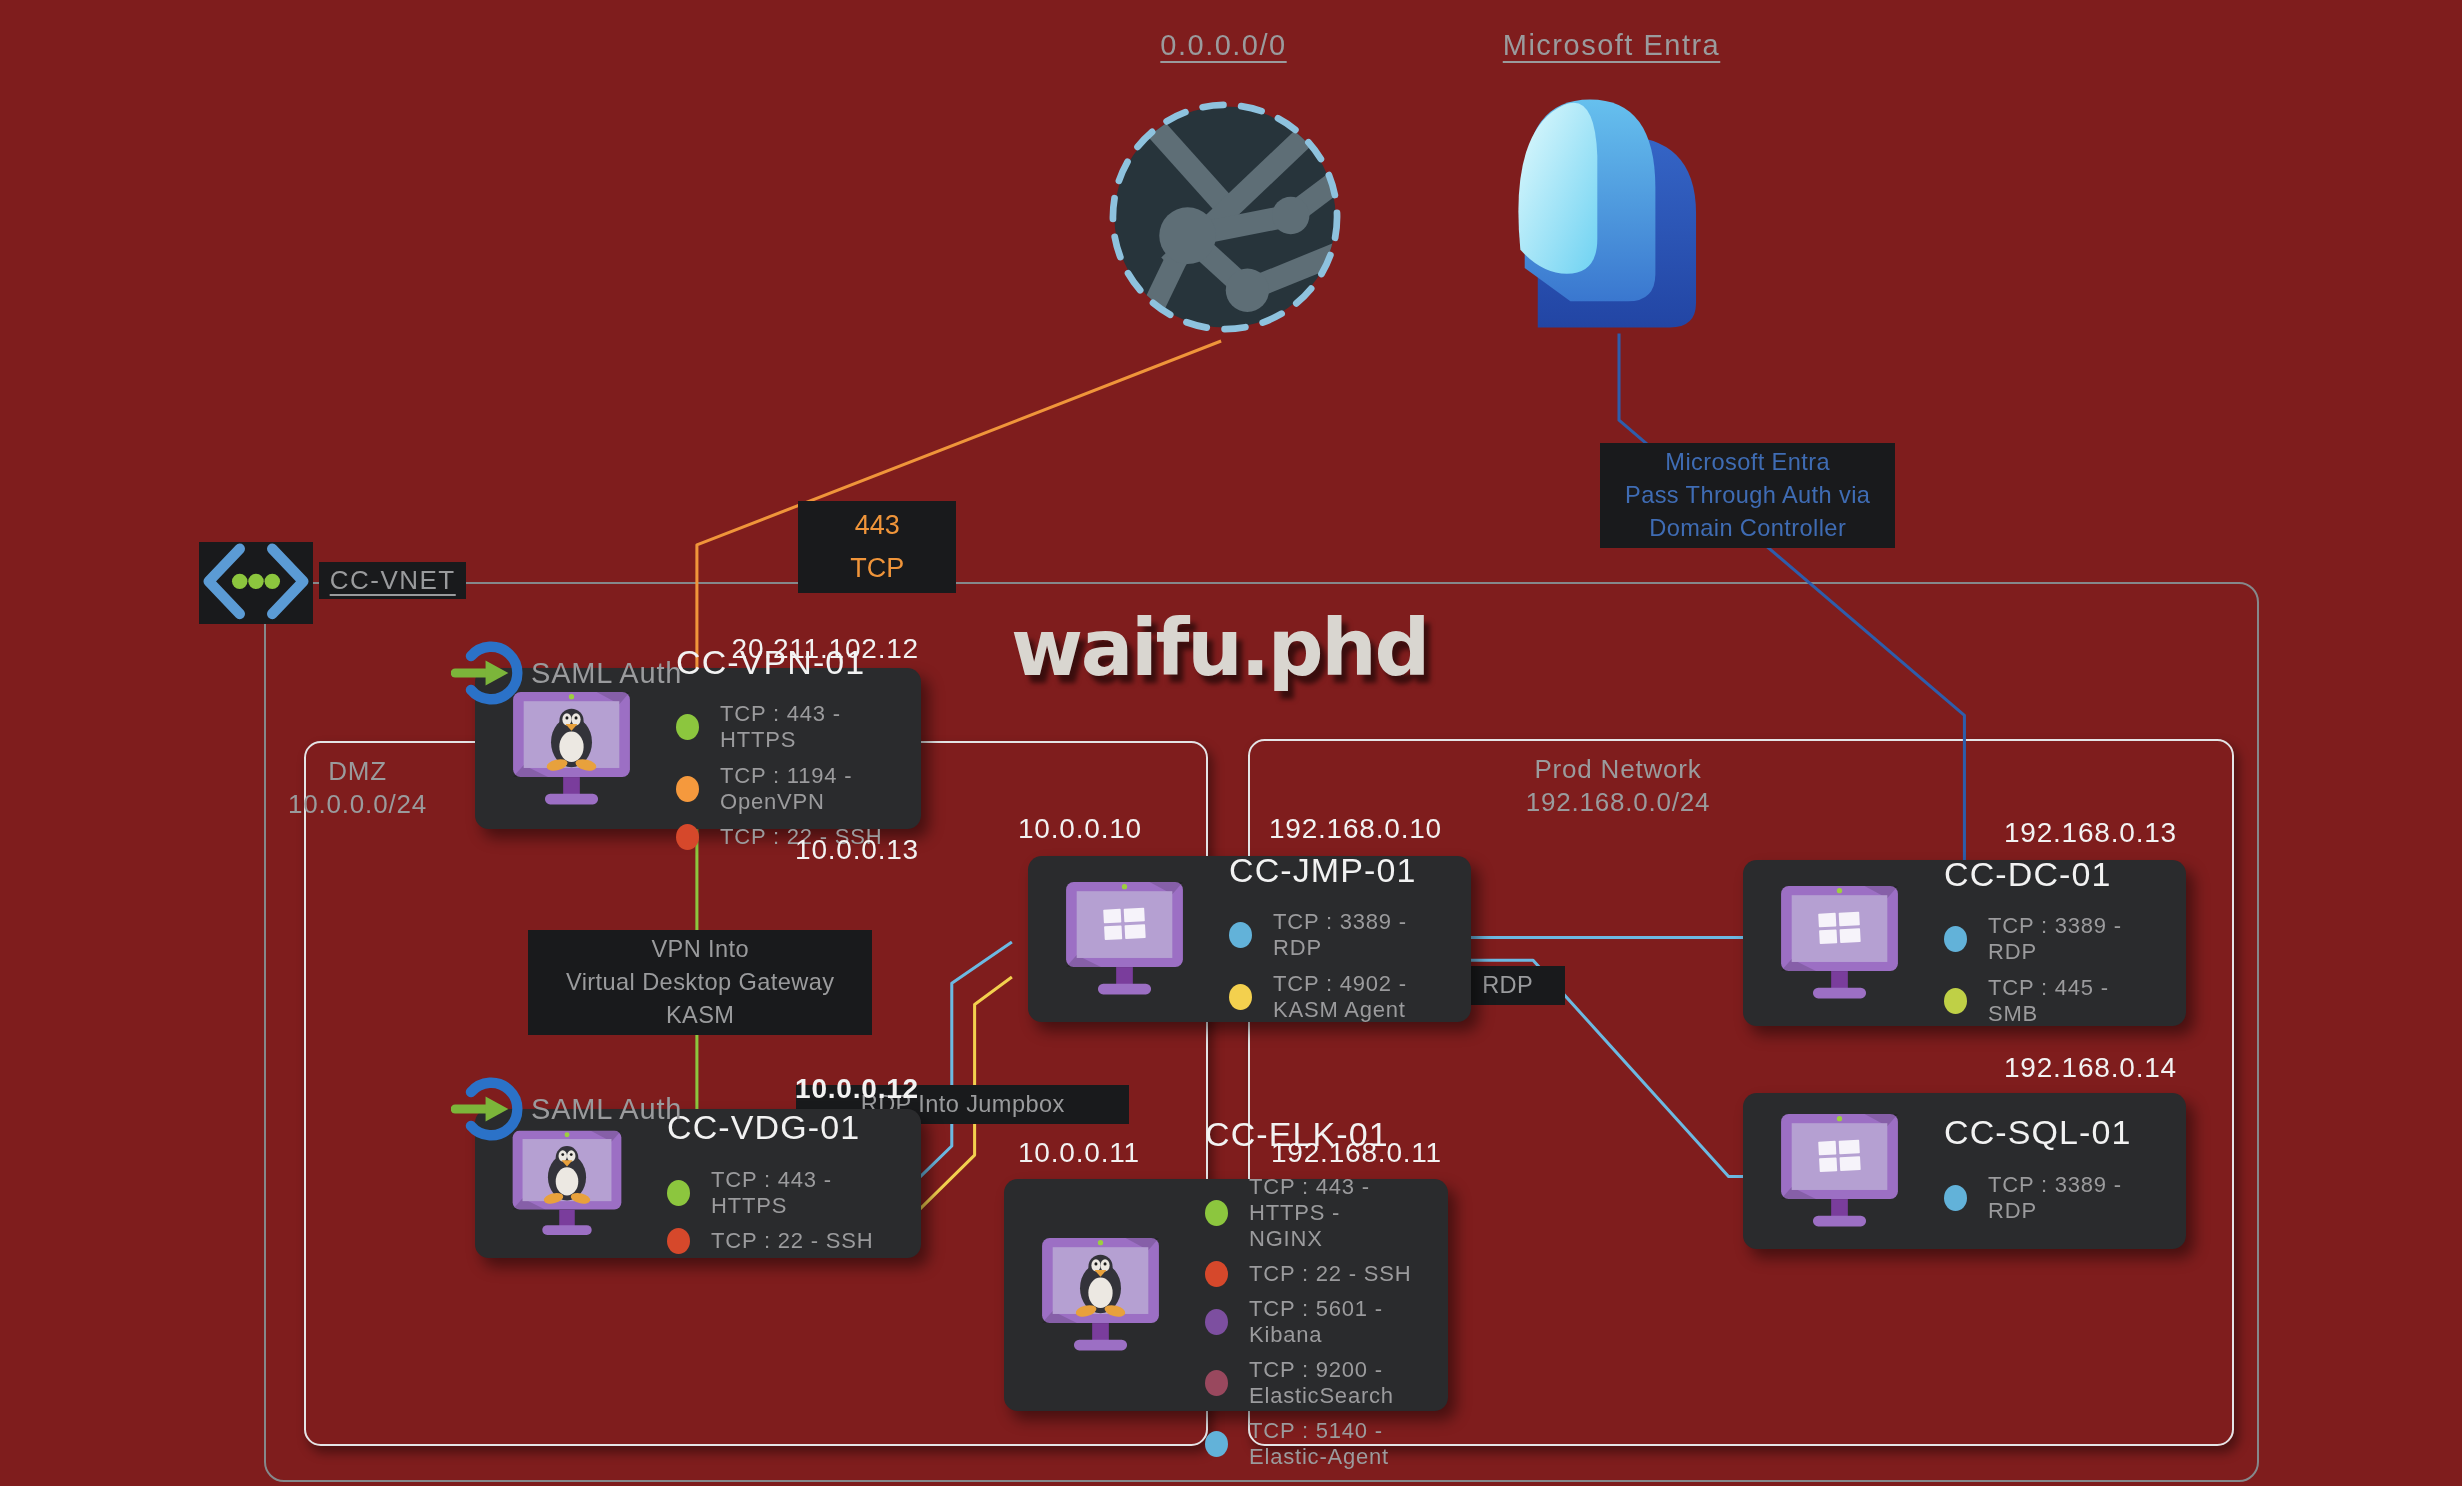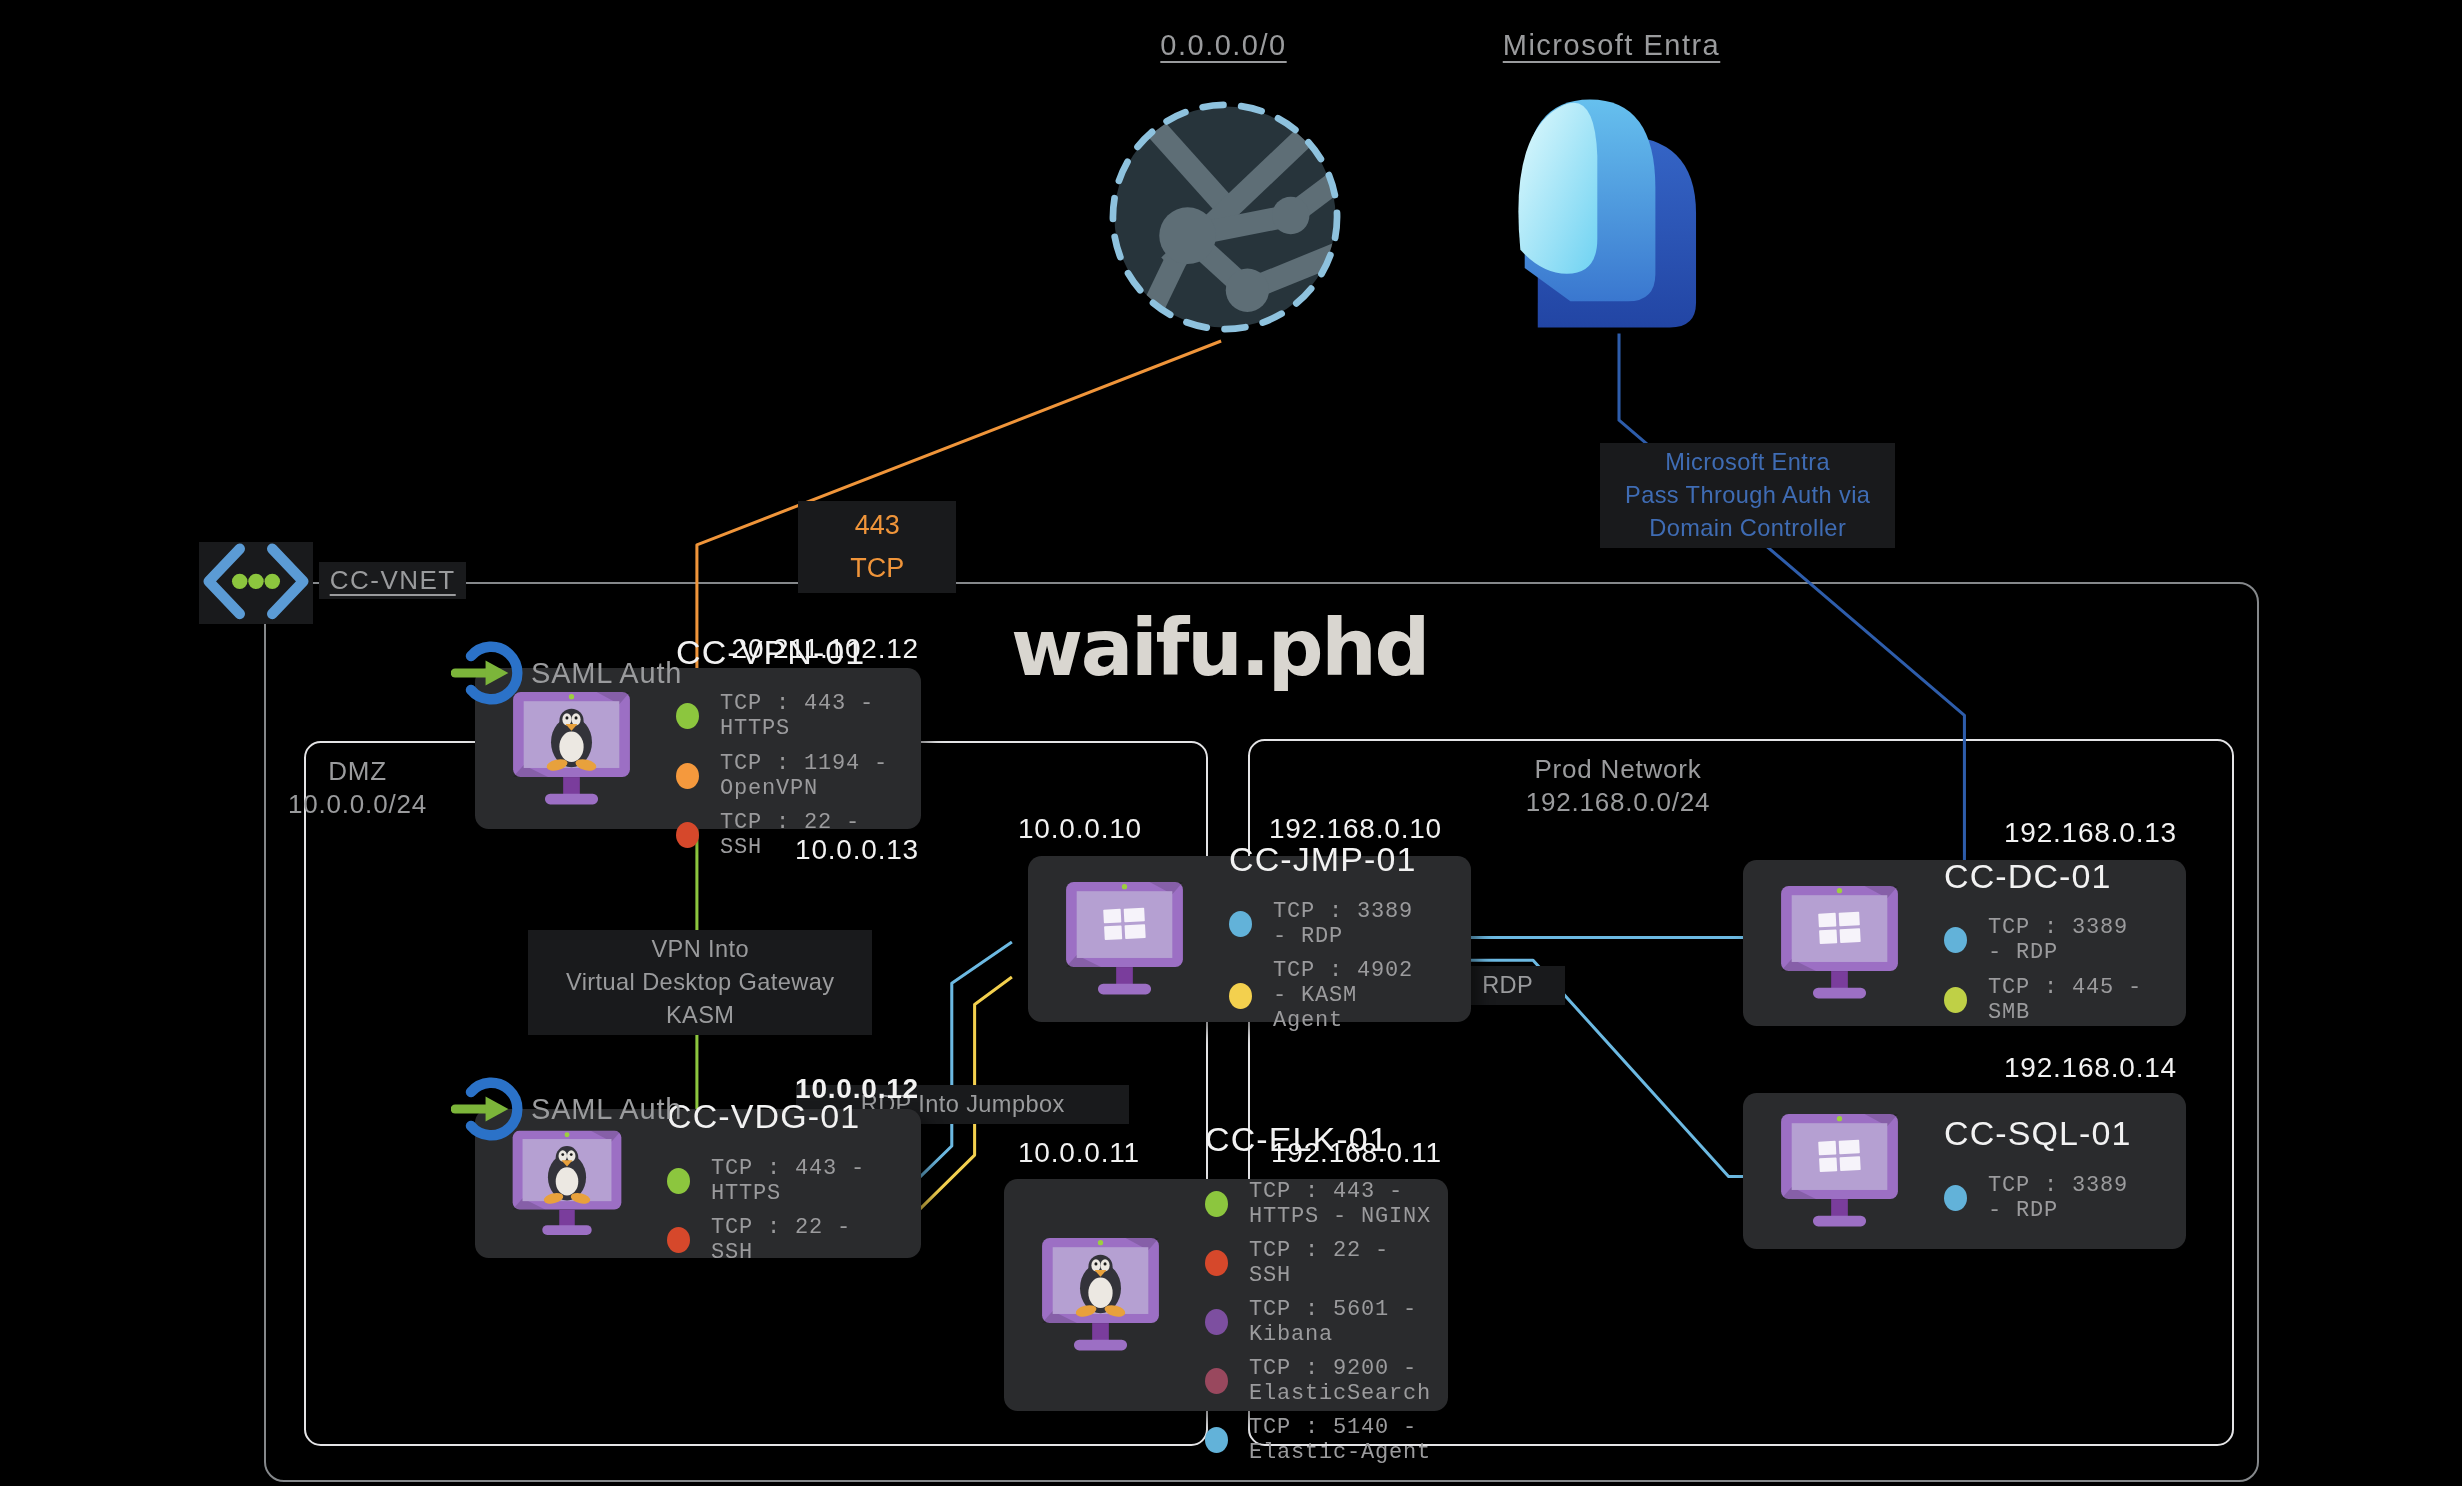--- a/index.html
+++ b/index.html
@@ -1,16 +1,16 @@
 <!DOCTYPE html>
 <html style="font-size:12px"><head>
 <meta charset="utf-8">
 <style>
   html,body{margin:0;padding:0;background:#191a1c;}
-  #canvas{position:relative;width:2462px;height:1487px;background:#000000;overflow:hidden;
+  #canvas{position:relative;width:2462px;height:1487px;background:#7f1d1d;overflow:hidden;
           font-family:"Liberation Sans", sans-serif;}
 
   
   .zone{position:absolute;border-radius:20px;}
   .vnet-box{left:264px;top:582px;width:1991px;height:896px;border:2.3px solid #85888b;}
   .subnet-box{border:2.3px solid #e4e4e6;border-radius:16.7px;box-shadow:4.6px 6.8px 10.7px rgba(0,0,0,.4);}
   .dmz-box{left:304px;top:741px;width:900px;height:701px;}
   .prod-box{left:1248px;top:739px;width:982px;height:703px;}
 
   .zone-label{position:absolute;text-align:center;color:#9a9b9d;font-size:26px;line-height:33px;letter-spacing:0.8px;}
@@ -32,21 +32,21 @@
              font-family:"DejaVu Sans", sans-serif;font-weight:bold;font-size:78px;letter-spacing:-2.3px;
              color:#d9d6d0;text-shadow:6px 7.6px 5.3px rgba(0,0,0,.55);}
 
   
   .card{position:absolute;background:#2a2b2d;border-radius:13.7px;display:flex;align-items:center;
         padding:4px 32px;box-sizing:border-box;gap:40px;
         box-shadow:7.6px 9px 15px rgba(0,0,0,.45);}
   .card .mon{flex:0 0 auto;}
   .card-text{display:flex;flex-direction:column;justify-content:center;}
   .card-title{color:#f2f2f2;font-size:34px;letter-spacing:1.1px;margin-bottom:15px;}
-  .port-row{display:flex;align-items:center;gap:21px;margin:4.6px 0;font-family:Liberation Mono, monospace;}
+  .port-row{display:flex;align-items:center;gap:21px;margin:4.6px 0;}
   .port-dot{width:23px;height:26px;border-radius:50%;flex:0 0 auto;}
   .port-label{color:#9b9b9d;font-size:22px;letter-spacing:0.8px;}
 
   .ip{position:absolute;color:#f2f2f2;font-size:28px;letter-spacing:0.8px;}
   .ip.right{text-align:right;}
 
   .saml{position:absolute;display:flex;align-items:center;gap:4px;}
   .saml-label{color:#9a9b9d;font-size:29px;letter-spacing:0.8px;}
 
   .note-sm{font-size:23.6px;line-height:33px;letter-spacing:0.4px;}

